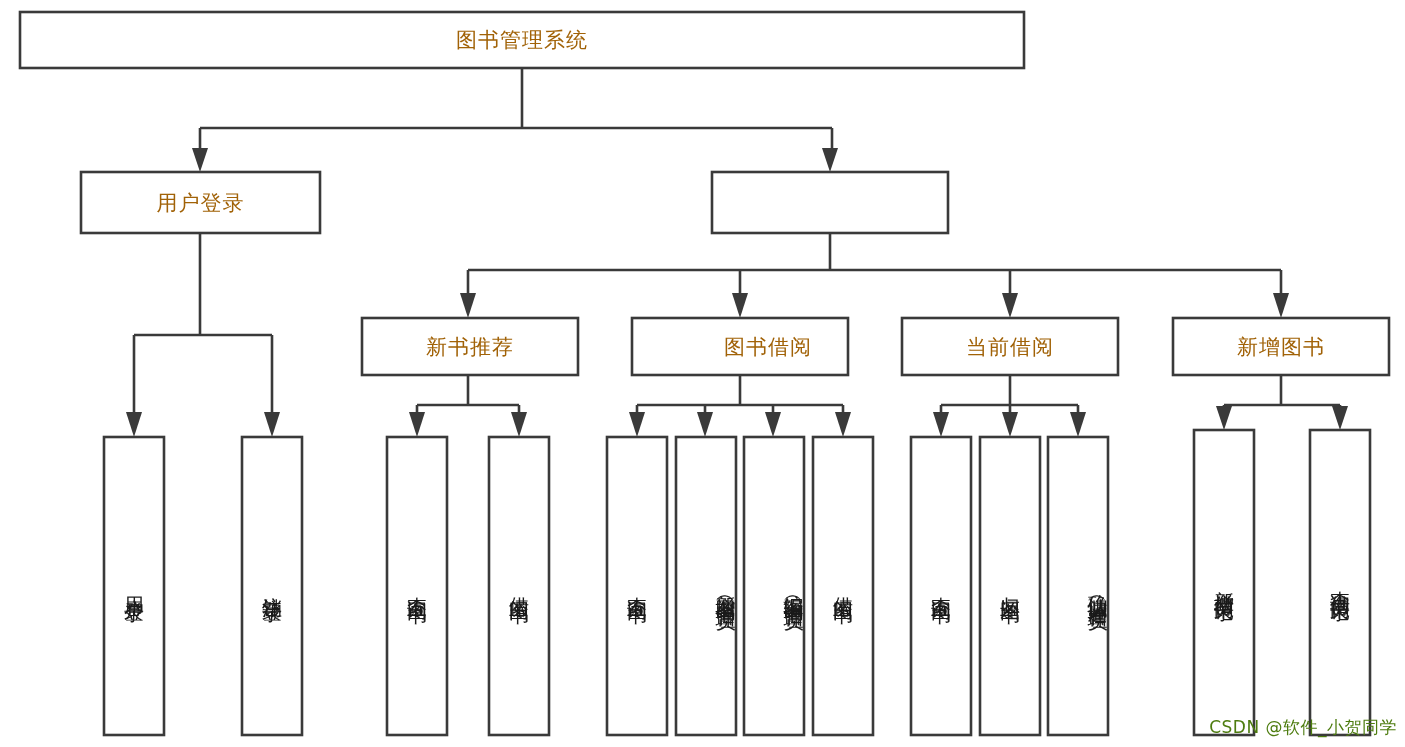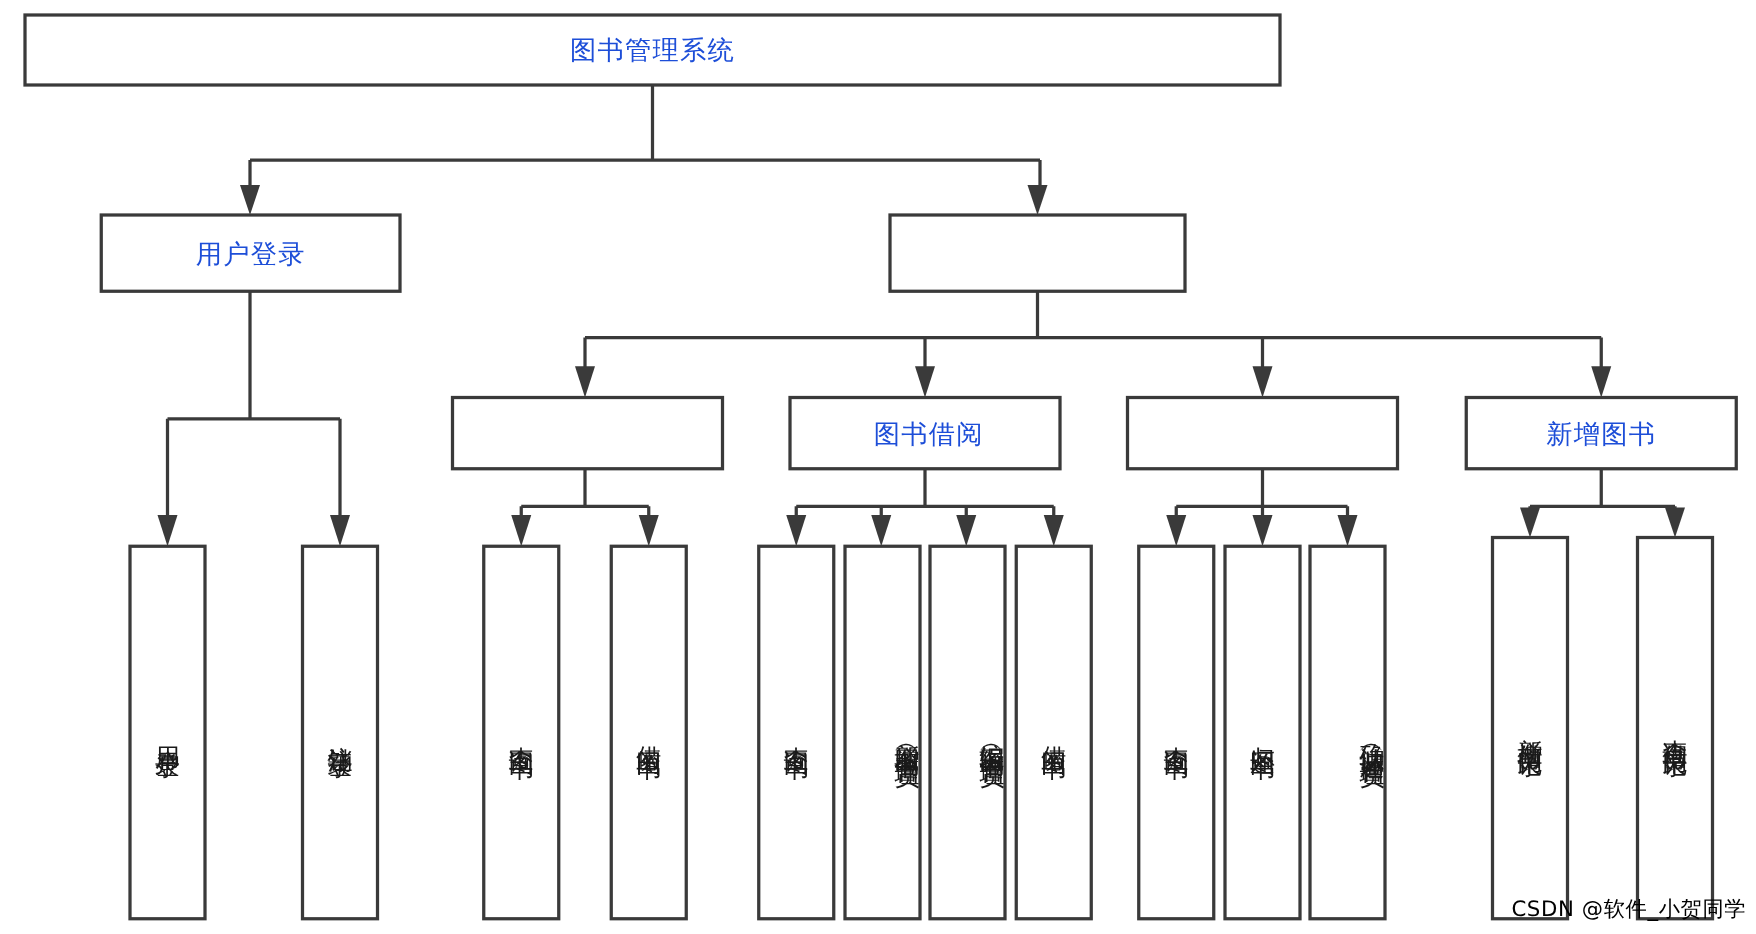--- a/index.html
+++ b/index.html
@@ -55,32 +55,32 @@
     white-space: nowrap;
     pointer-events: none;
     font-family: "DejaVu Sans", "Liberation Sans", sans-serif;
   }
   .hlabel-wrap {
     position: absolute;
     display: flex;
     align-items: center;
     justify-content: center;
     font-size: 21px;
-    color: #1d4ed8;
+    color: #a16207;
     letter-spacing: 1px;
     white-space: nowrap;
     pointer-events: none;
     font-family: "DejaVu Sans", "Liberation Sans", sans-serif;
   }
   #watermark {
     position: absolute;
     right: 8px;
     bottom: 8px;
     font-size: 17px;
-    color: #000000;
+    color: #4d7c0f;
     letter-spacing: 0.5px;
     font-family: "DejaVu Sans", "Liberation Sans", sans-serif;
     white-space: nowrap;
   }
 </style>
 </head>
 <body>
 
 <div id="diagram-root">
 
@@ -185,21 +185,23 @@
     <rect class="node-box" x="1048" y="437" width="60" height="298"></rect>
 
     <rect class="node-box" x="1194" y="430" width="60" height="305"></rect>
     <rect class="node-box" x="1310" y="430" width="60" height="305"></rect>
   </svg>
 
   <div class="hlabel-wrap" style="left:20px; top:12px; width:1004px; height:56px;">图书管理系统</div>
 
   <div class="hlabel-wrap" style="left:81px; top:172px; width:239px; height:61px;">用户登录</div>
 
-  <div class="hlabel-wrap" style="left:635px; top:318px; width:216px; height:57px;">图书借阅</div>
+  <div class="hlabel-wrap" style="left:362px; top:318px; width:216px; height:57px;">新书推荐</div>
+  <div class="hlabel-wrap" style="left:660px; top:318px; width:216px; height:57px;">图书借阅</div>
+  <div class="hlabel-wrap" style="left:902px; top:318px; width:216px; height:57px;">当前借阅</div>
   <div class="hlabel-wrap" style="left:1173px; top:318px; width:216px; height:57px;">新增图书</div>
 
   <div class="vlabel-wrap" style="left:104px; top:437px; width:60px; height:298px; align-items:center;">用户登录</div>
   <div class="vlabel-wrap" style="left:242px; top:437px; width:60px; height:298px; align-items:center;">注销登录</div>
 
   <div class="vlabel-wrap" style="left:387px; top:437px; width:60px; height:298px; align-items:center;">查询图书</div>
   <div class="vlabel-wrap" style="left:489px; top:437px; width:60px; height:298px; align-items:center;">借阅图书</div>
 
   <div class="vlabel-wrap" style="left:607px; top:437px; width:60px; height:298px; align-items:center;">查询图书</div>
   <div class="vlabel-wrap" style="left:676px; top:445px; width:60px; height:290px; align-items:flex-start;">新增图书（管理员）</div>

